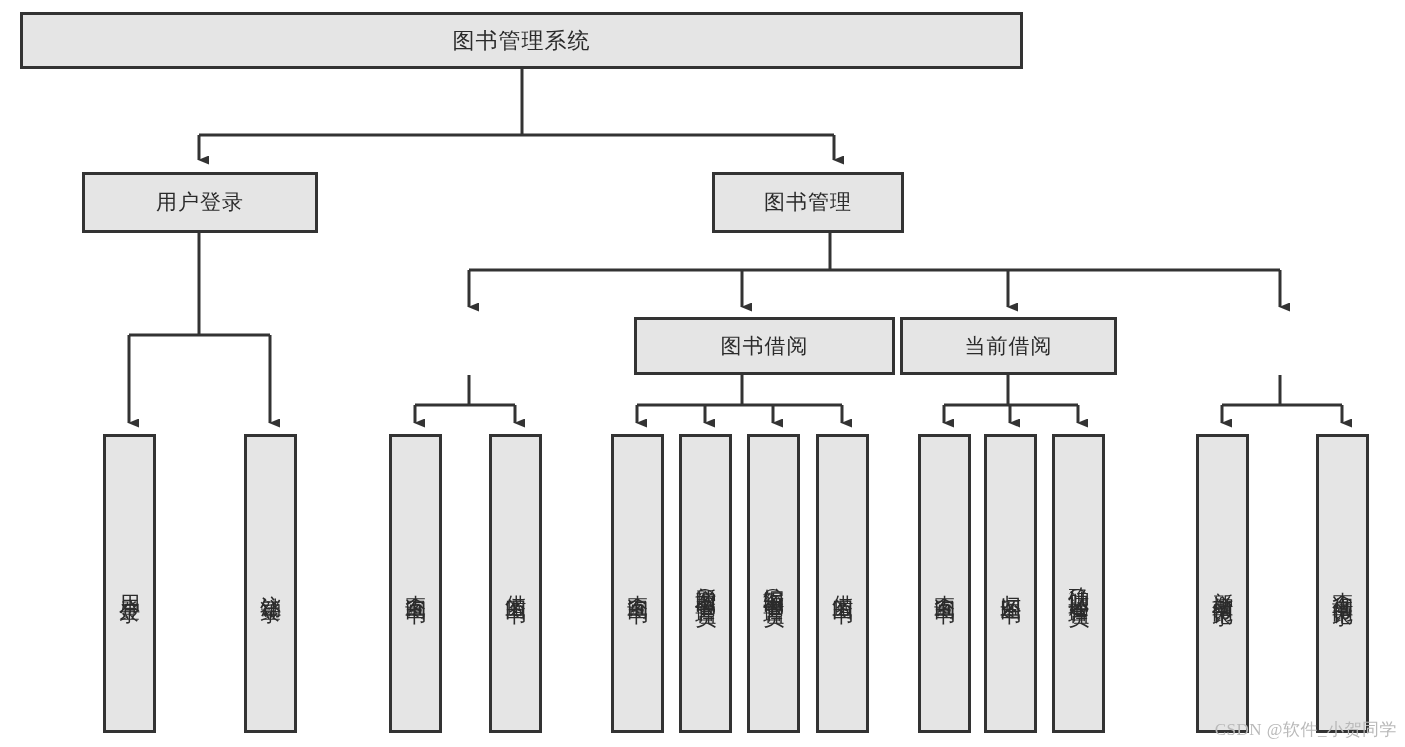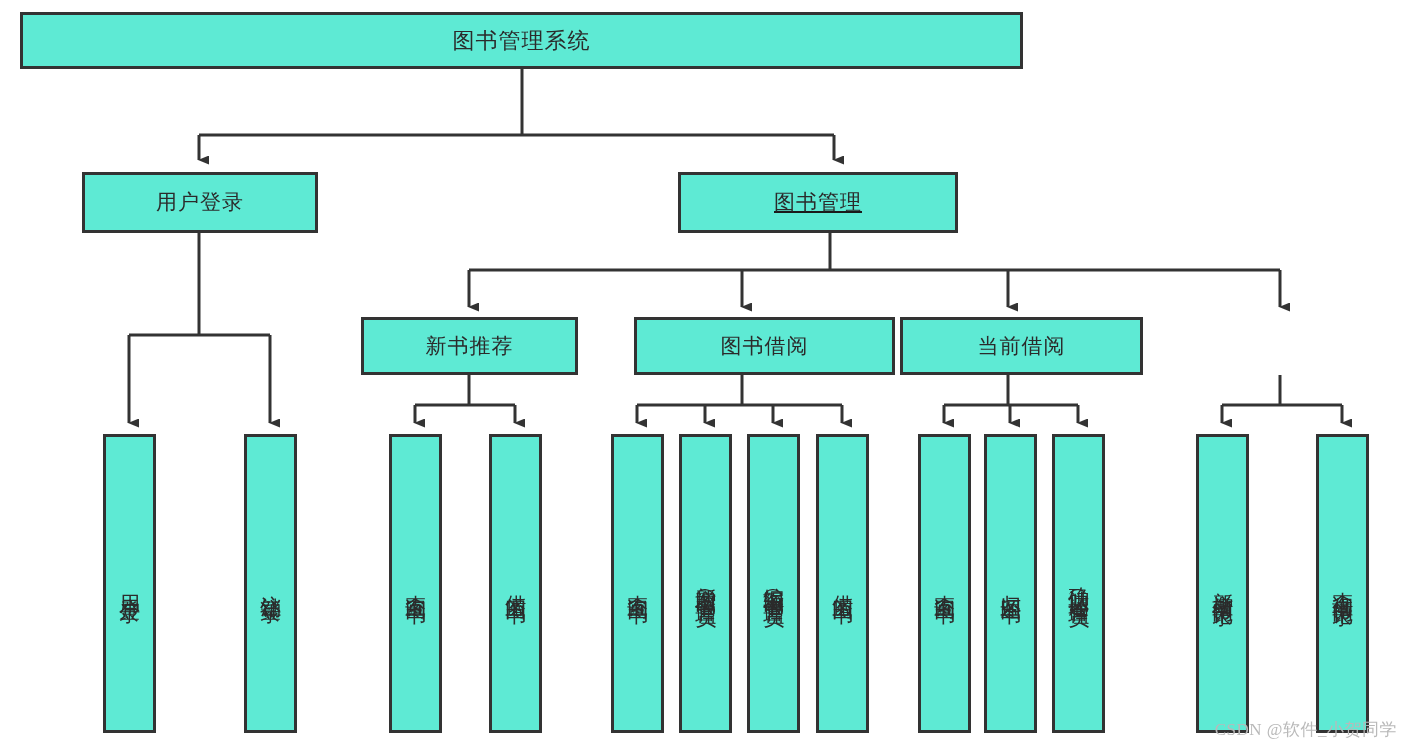--- a/index.html
+++ b/index.html
@@ -17,21 +17,21 @@
   svg#edges{
     position:absolute;
     left:0; top:0;
     width:1405px;
     height:747px;
     pointer-events:none;
   }
   .node{
     position:absolute;
     box-sizing:border-box;
-    background:#5eead4;
+    background:#e5e5e5;
     border:3px solid #333333;
     display:flex;
     align-items:center;
     justify-content:center;
   }
   .node .lbl{
     font-size:21px;
     line-height:1.15;
     letter-spacing:1px;
     color:#2b2b2b;
@@ -119,31 +119,28 @@
     </g>
   </svg>
 
   <div class="node root" style="left:20px; top:12px; width:1003px; height:57px;">
     <span class="lbl">图书管理系统</span>
   </div>
 
   <div class="node" style="left:82px; top:172px; width:236px; height:61px;">
     <span class="lbl">用户登录</span>
   </div>
-  <div class="node" style="left:678px; top:172px; width:280px; height:61px;text-decoration:underline;">
+  <div class="node" style="left:712px; top:172px; width:192px; height:61px;">
     <span class="lbl">图书管理</span>
   </div>
 
-  <div class="node" style="left:361px; top:317px; width:217px; height:58px;">
-    <span class="lbl">新书推荐</span>
-  </div>
   <div class="node" style="left:634px; top:317px; width:261px; height:58px;">
     <span class="lbl">图书借阅</span>
   </div>
-  <div class="node" style="left:900px; top:317px; width:243px; height:58px;">
+  <div class="node" style="left:900px; top:317px; width:217px; height:58px;">
     <span class="lbl">当前借阅</span>
   </div>
 
   <div class="node vert" style="left:103px; top:434px; width:53px; height:299px;">
     <span class="lbl">用户登录</span>
   </div>
   <div class="node vert" style="left:244px; top:434px; width:53px; height:299px;">
     <span class="lbl">注销登录</span>
   </div>
 

